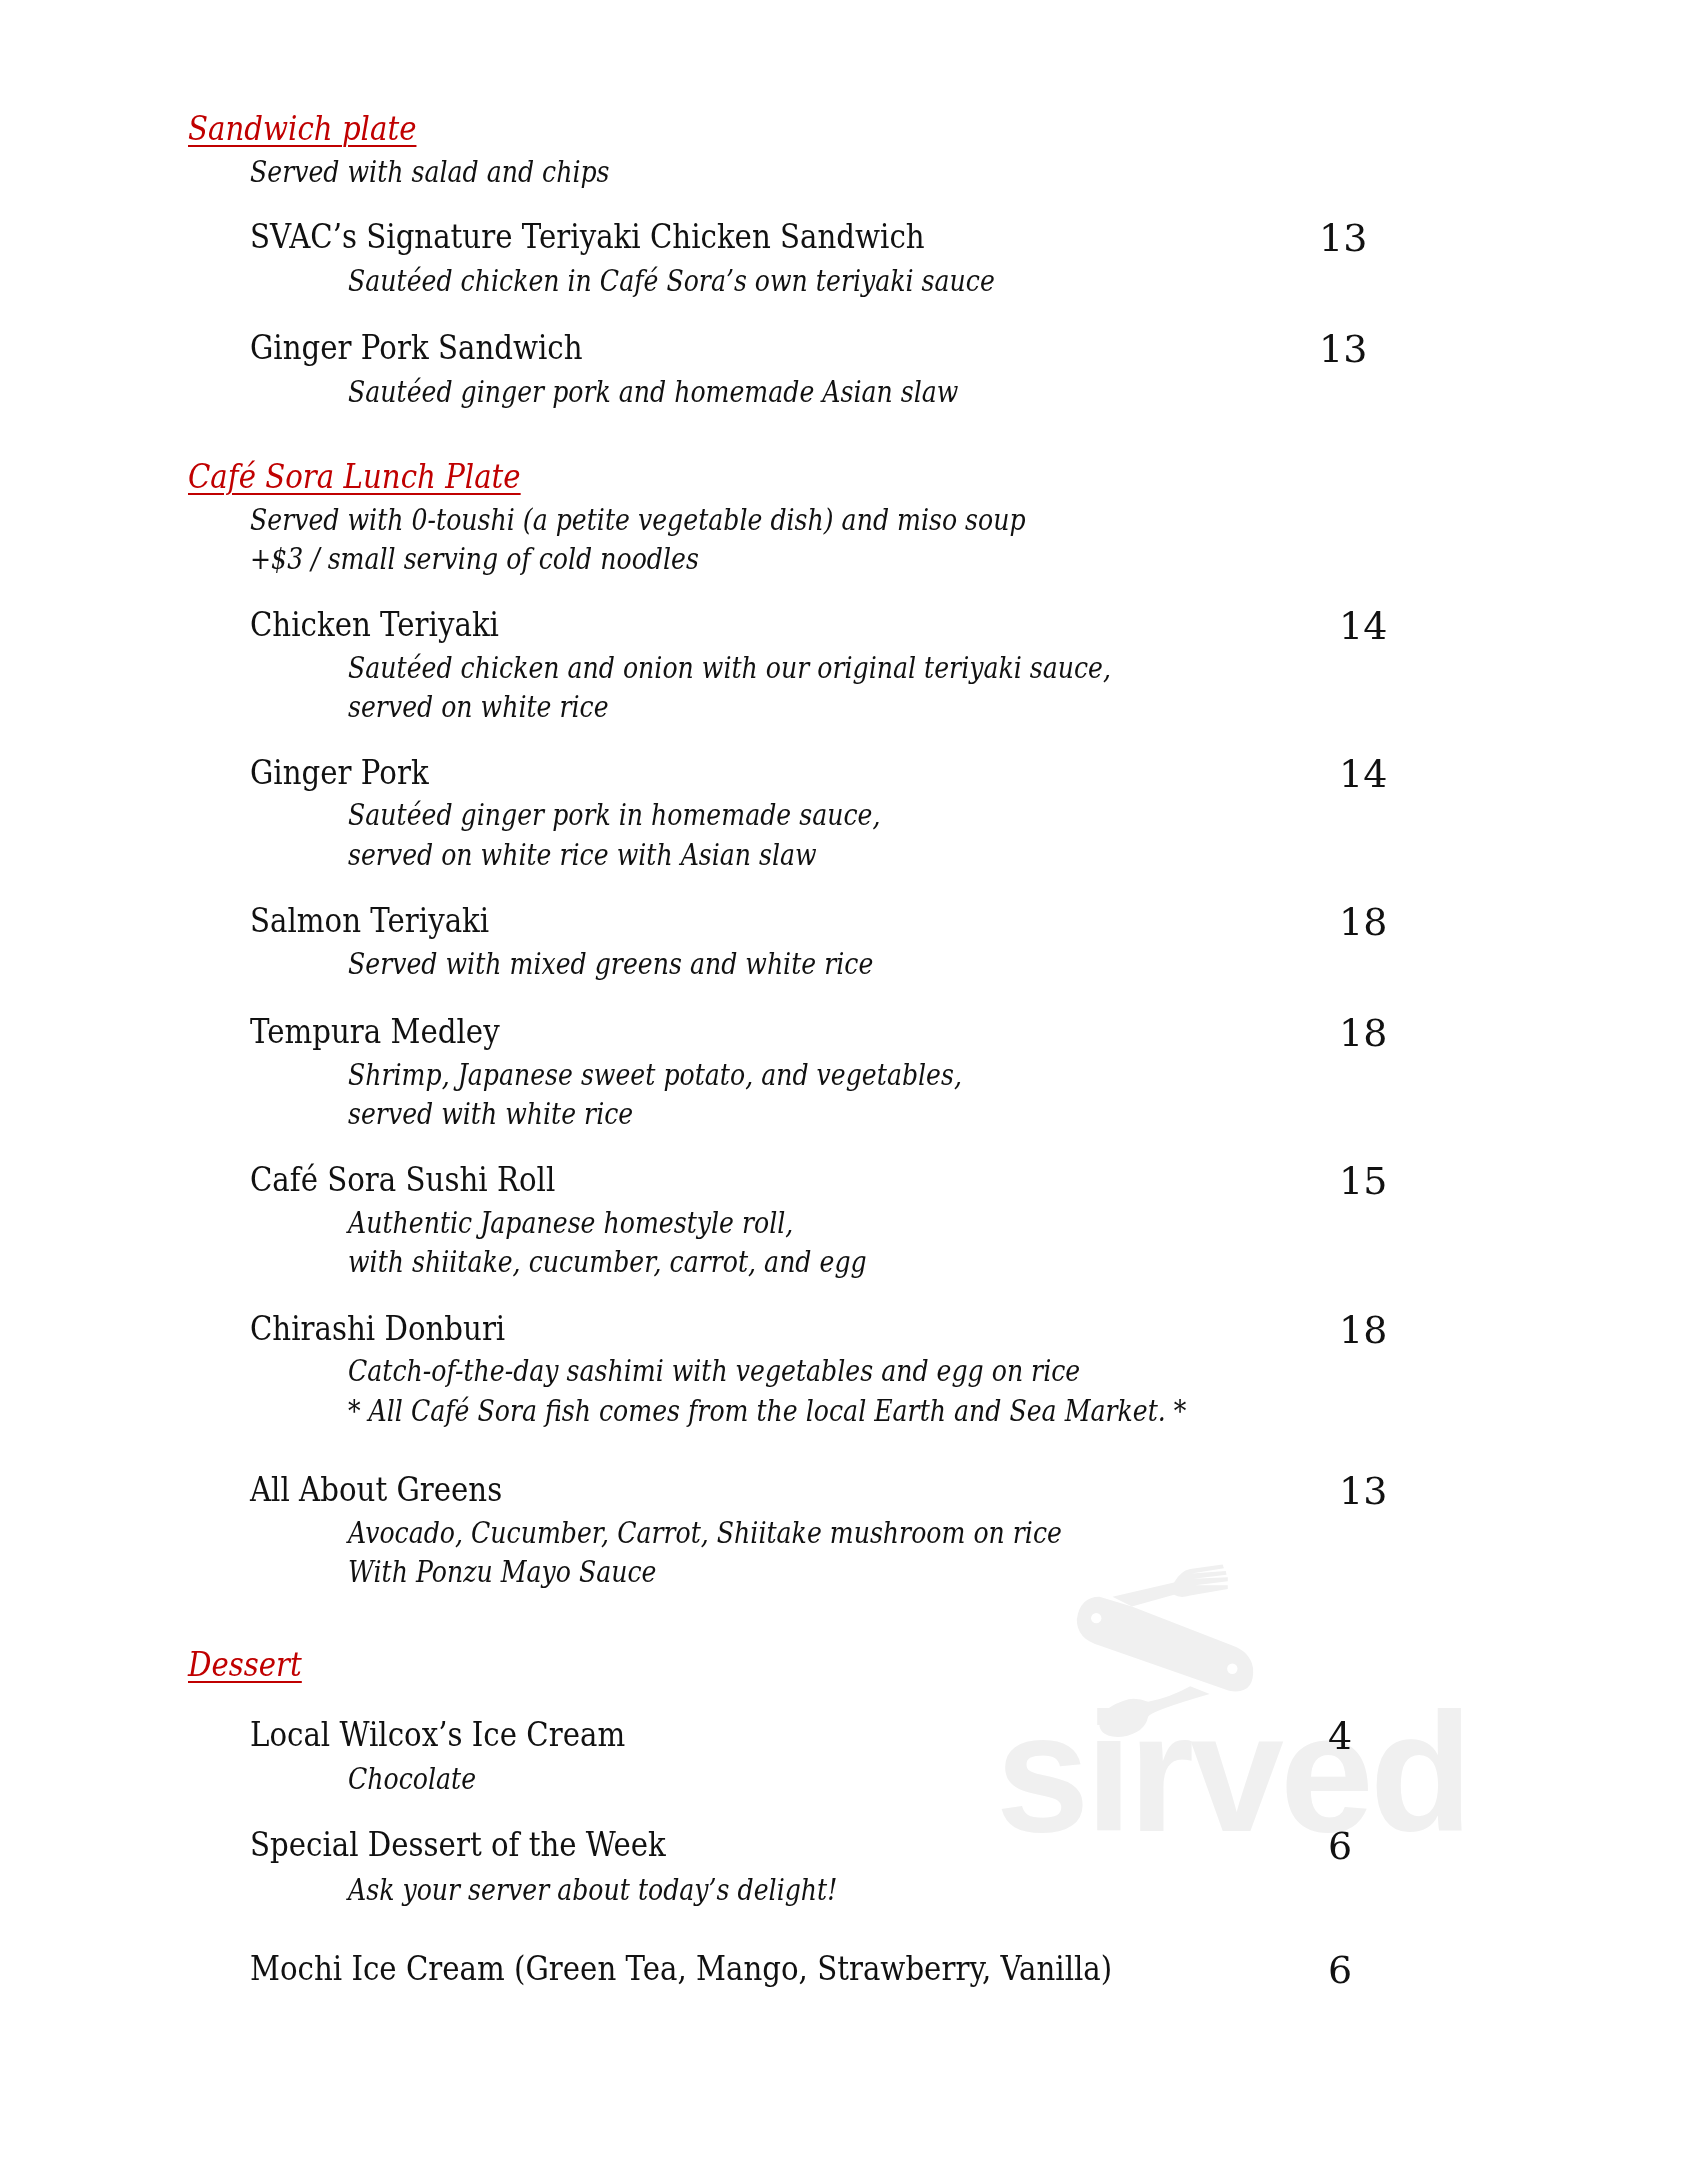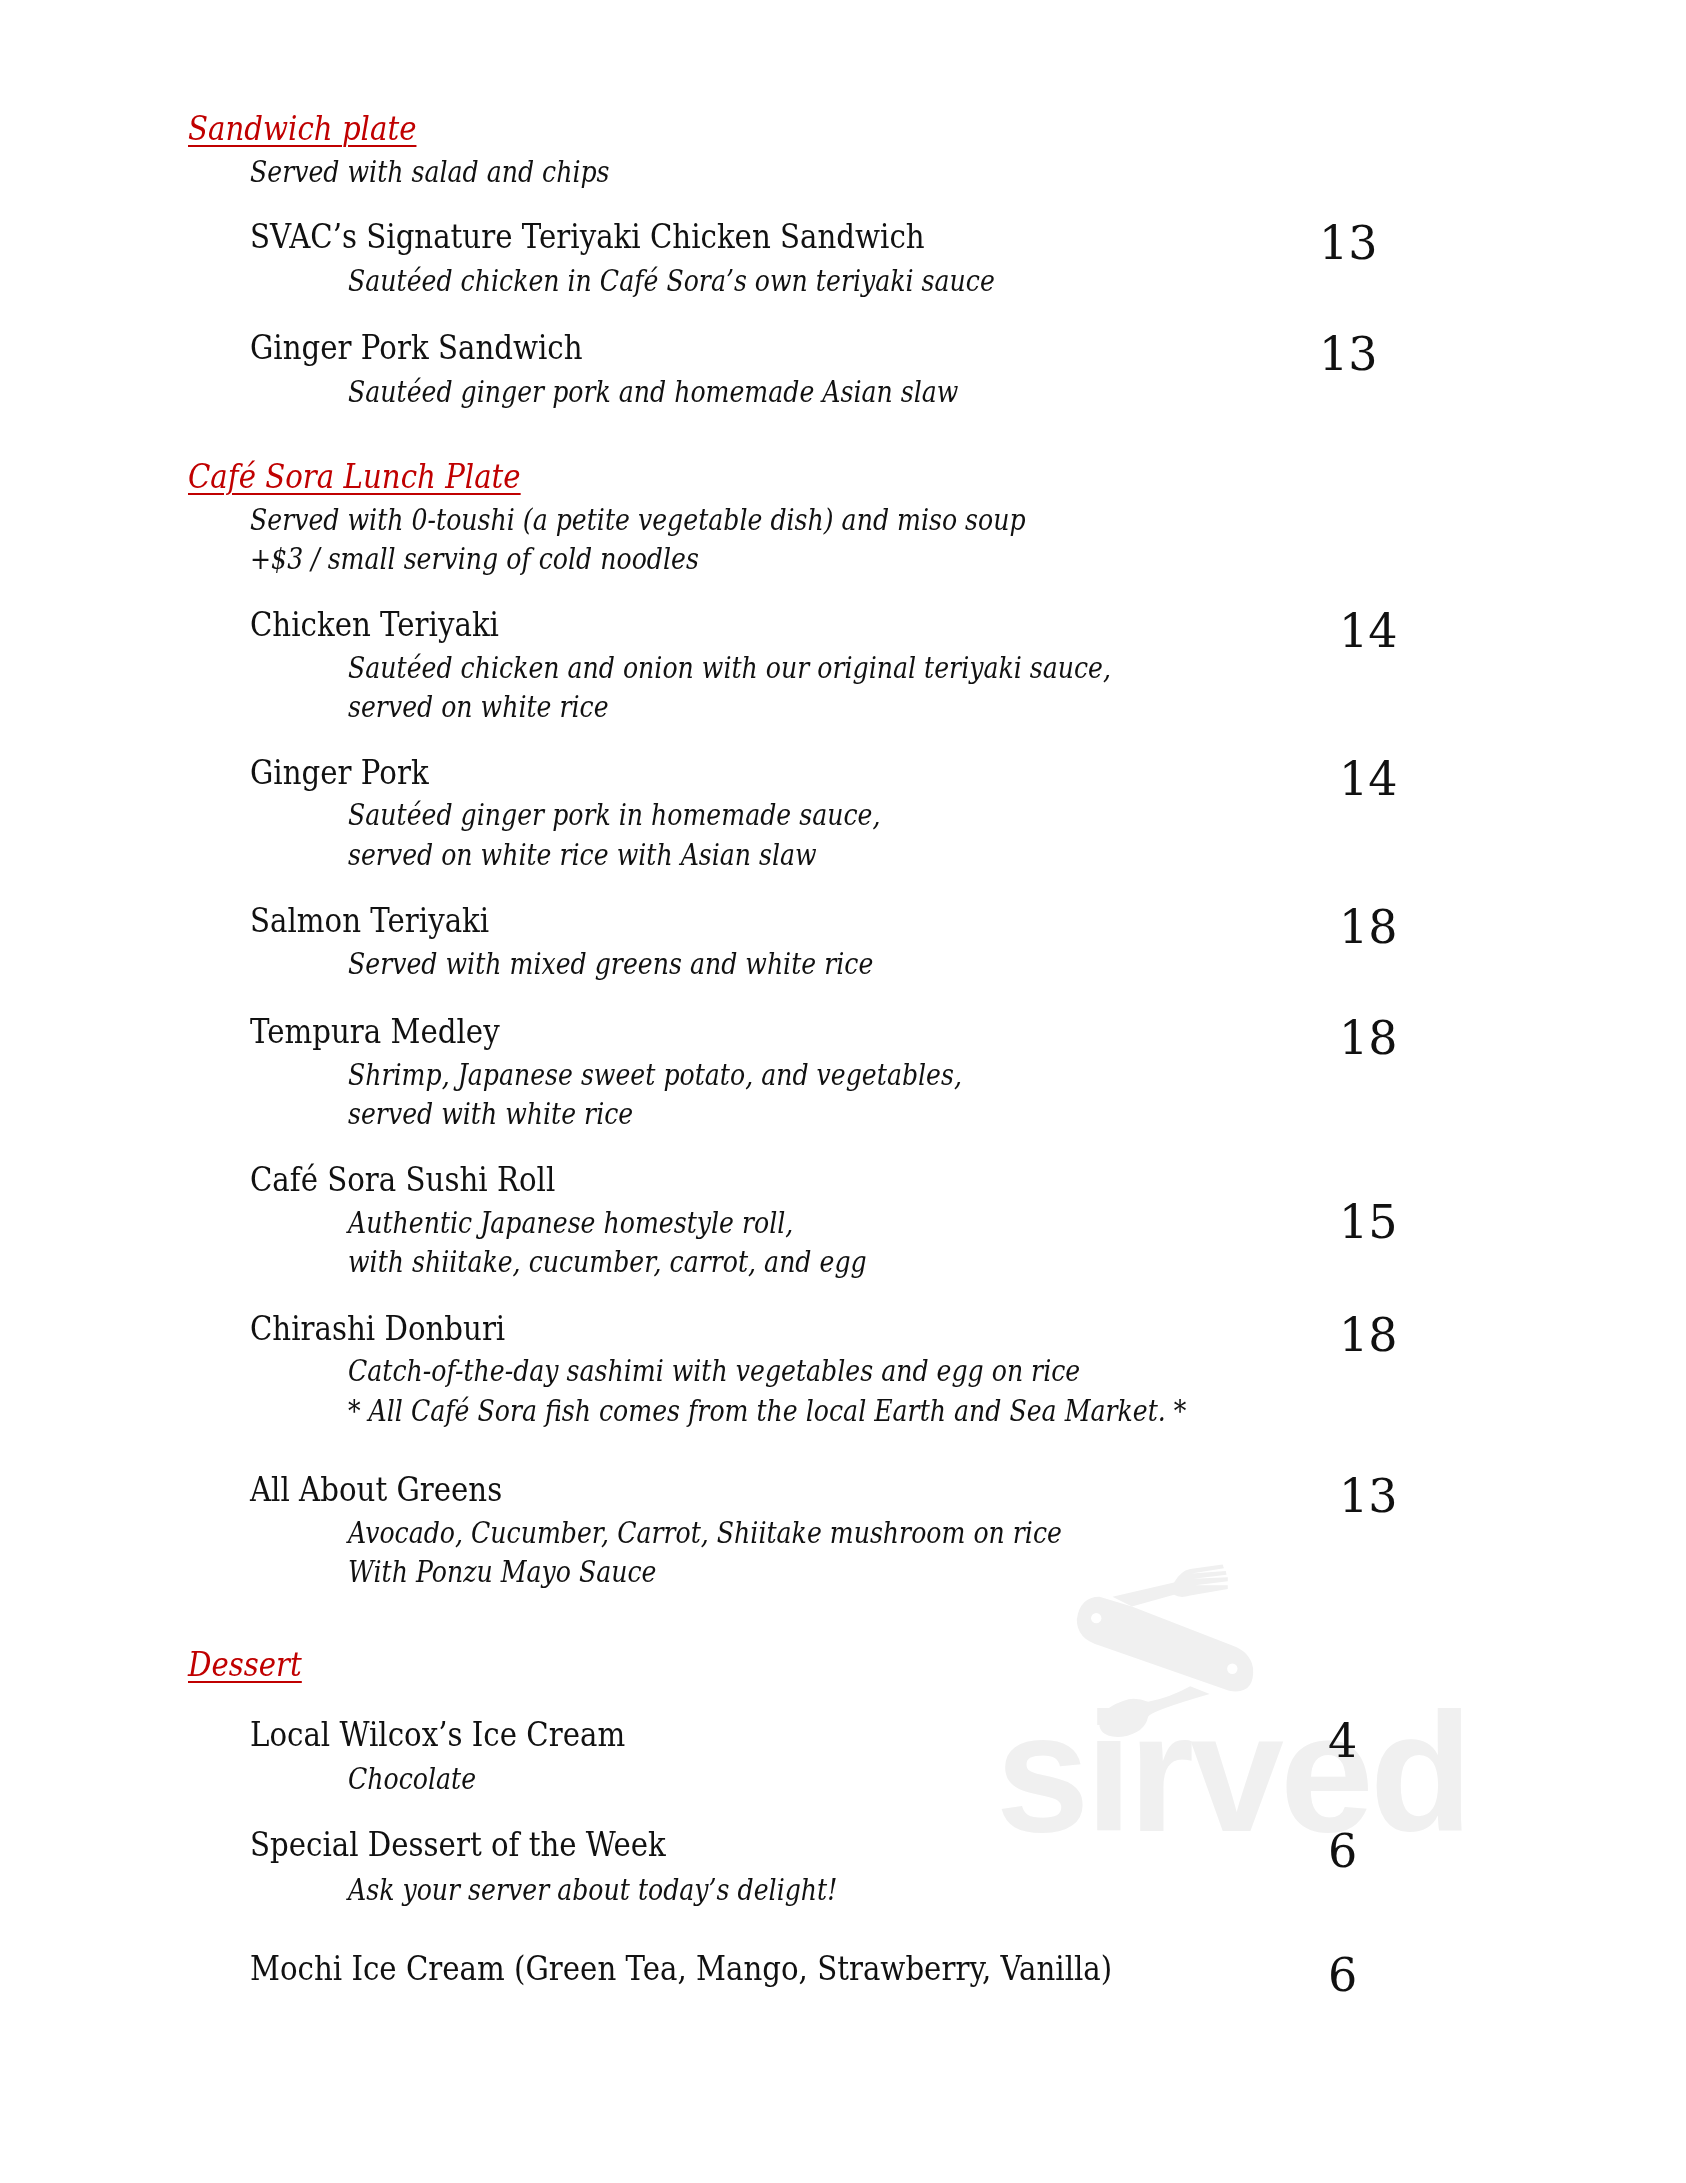--- a/index.html
+++ b/index.html
@@ -7,21 +7,21 @@
            font-family: "DejaVu Serif", "Liberation Serif", serif; color: #111; }
     .watermark { position: absolute; left: 985px; top: 1532px; width: 702px; height: 648px; pointer-events: none; }
     .page { position: absolute; left: 0; top: 0; width: 1687px; }
     .abs { position: absolute; white-space: nowrap; }
     .section-title { font-family: "DejaVu Serif", serif; font-style: italic; color: #c00000;
                      font-size: 34px; text-decoration: underline; text-decoration-thickness: 2px;
                      text-underline-offset: 5.4px; left: 188px; transform: scaleX(0.86); transform-origin: left; }
     .section-note { font-style: italic; font-size: 30px; left: 250px; transform: scaleX(0.84); transform-origin: left; }
     .item-name { font-size: 34px; left: 250px; transform: scaleX(0.86); transform-origin: left; }
     .item-desc { font-style: italic; font-size: 30px; left: 348px; transform: scaleX(0.84); transform-origin: left; }
-    .price { font-size: 46px; }
+    .price { font-size: 38px; }
   </style>
 </head>
 <body>
 
 <svg class="watermark" viewBox="0 0 1050 1000" xmlns="http://www.w3.org/2000/svg">
   <g fill="#f0f0f0">
     <path d="M180 100 L275 78 Q285 60 300 57 L350 50 L352 56 L302 64 L355 60 L356 66 L305 72 L358 70 L358 76 L308 82 L358 82 L358 88 L300 98 Q285 103 275 97 L210 115 Z"></path>
     <path d="M160 100 Q130 100 125 135 Q125 165 160 175 L360 245 Q400 252 397 210 Q393 185 365 175 L210 115 Z"></path>
     <circle cx="155" cy="133" r="8" fill="#ffffff"></circle>
     <circle cx="365" cy="211" r="8" fill="#ffffff"></circle>
@@ -71,21 +71,21 @@
       <div class="abs item-desc" style="top:946px">Served with mixed greens and white rice</div>
     </div>
     <div>
       <div class="abs item-name" style="top:1011px">Tempura Medley</div>
       <div class="abs price" style="top:1011px; left:1339px">18</div>
       <div class="abs item-desc" style="top:1057px">Shrimp, Japanese sweet potato, and vegetables,</div>
       <div class="abs item-desc" style="top:1096px">served with white rice</div>
     </div>
     <div>
       <div class="abs item-name" style="top:1159px">Café Sora Sushi Roll</div>
-      <div class="abs price" style="top:1195px; left:1339px">15</div>
+      <div class="abs price" style="top:1159px; left:1339px">15</div>
       <div class="abs item-desc" style="top:1205px">Authentic Japanese homestyle roll,</div>
       <div class="abs item-desc" style="top:1244px">with shiitake, cucumber, carrot, and egg</div>
     </div>
     <div>
       <div class="abs item-name" style="top:1308px">Chirashi Donburi</div>
       <div class="abs price" style="top:1308px; left:1339px">18</div>
       <div class="abs item-desc" style="top:1353px">Catch-of-the-day sashimi with vegetables and egg on rice</div>
       <div class="abs item-desc" style="top:1393px">*  All Café Sora fish comes from the local Earth and Sea Market.  *</div>
     </div>
     <div>

